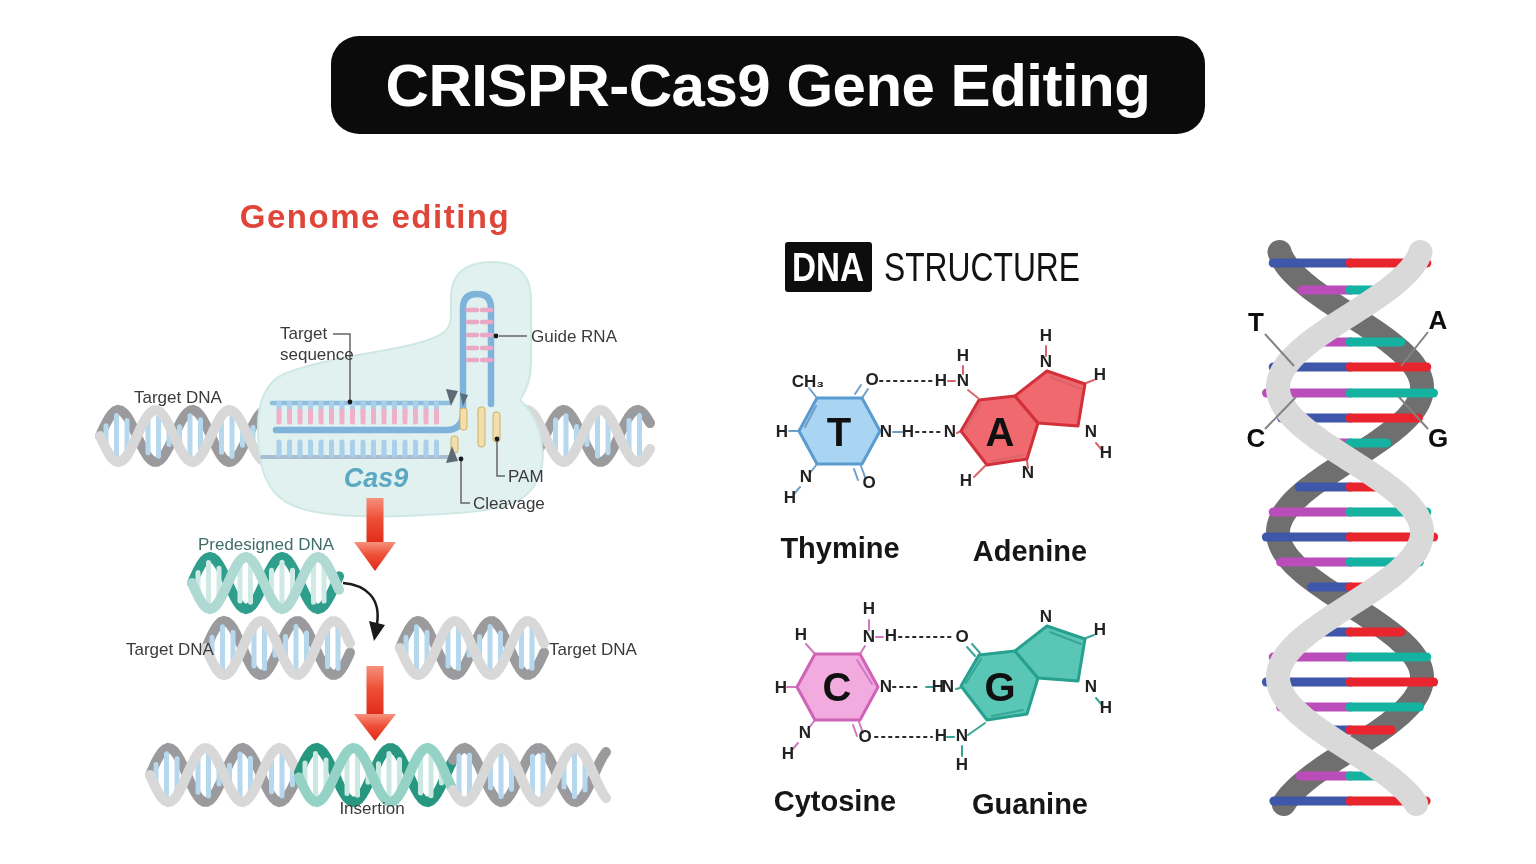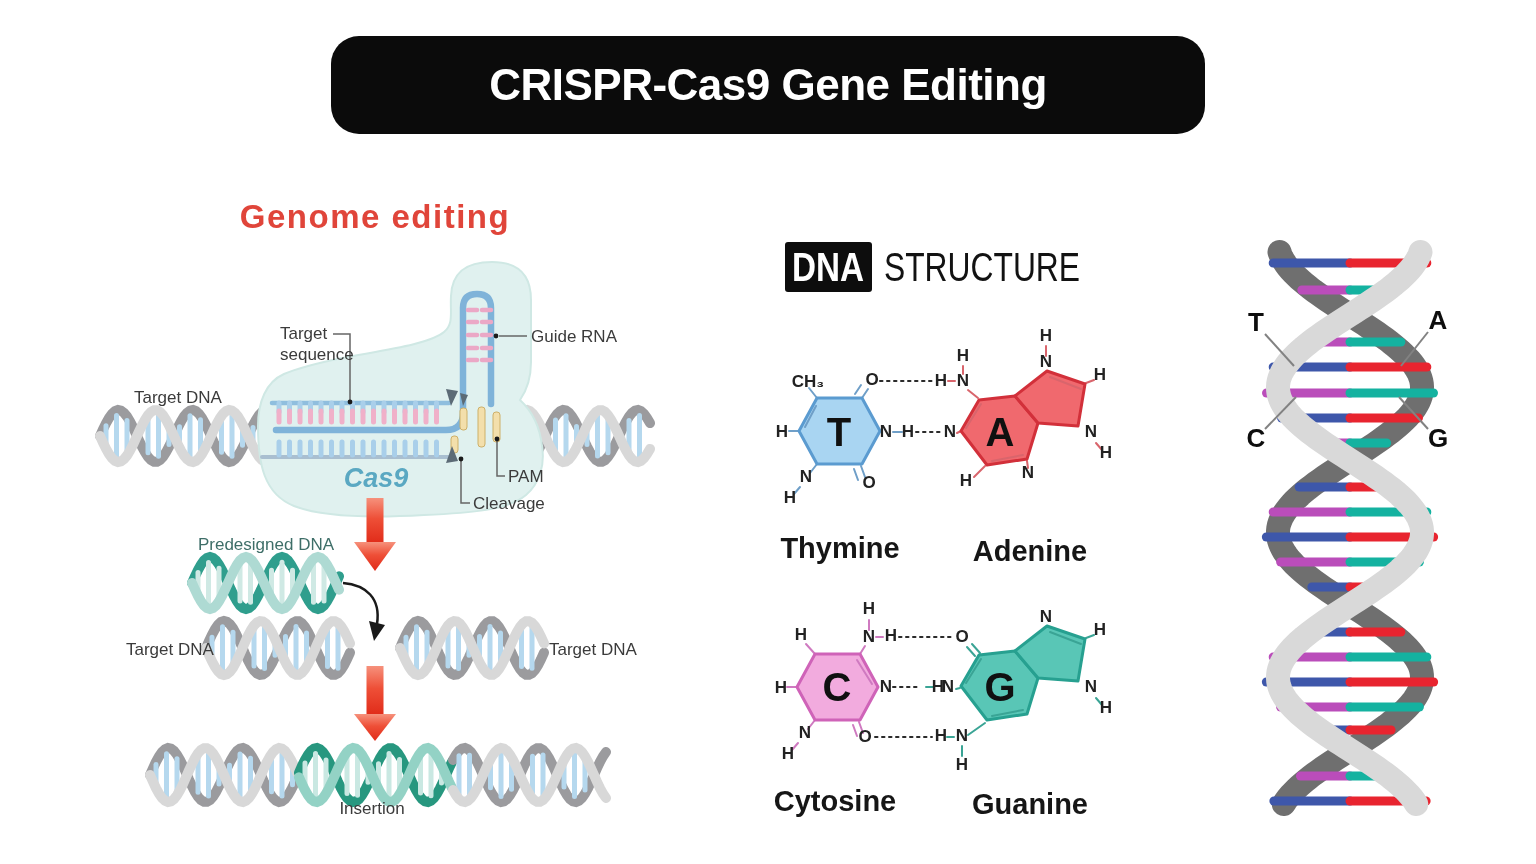--- a/index.html
+++ b/index.html
@@ -6,21 +6,21 @@
   body{
     width:1536px;height:864px;position:relative;overflow:hidden;
     background:#ffffff;font-family:"Liberation Sans",sans-serif;
   }
   .banner{
     position:absolute;left:331px;top:36px;width:874px;height:98px;
     background:#0b0b0b;border-radius:28px;
     display:flex;align-items:center;justify-content:center;
   }
   .banner span{
-    color:#ffffff;font-size:44px;font-weight:800;letter-spacing:-.5px;
+    color:#ffffff;font-size:60px;font-weight:800;letter-spacing:-.5px;
     font-family:"Liberation Sans",sans-serif;
   }
   svg{position:absolute;}
   #svg-genome{left:60px;top:165px;}
   #svg-structure{left:745px;top:225px;}
   #svg-helix{left:1225px;top:235px;}
   
   .gh{font-size:33px;font-weight:700;letter-spacing:1.5px;text-anchor:middle;}
   .lbl{font-size:17px;fill:#3b3b3b;font-weight:500;}
   .lbl-mid{text-anchor:middle;}

